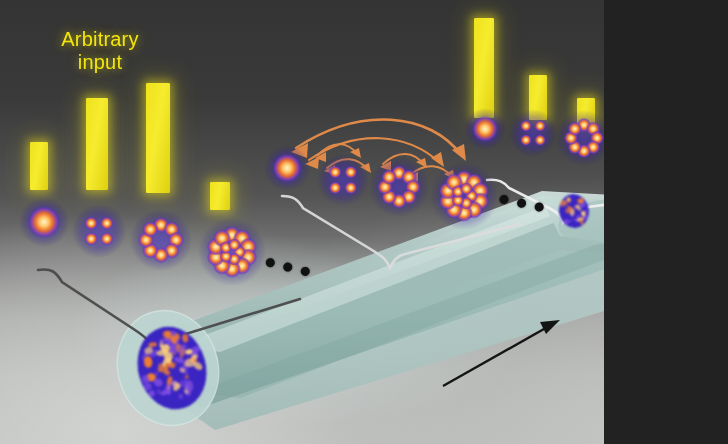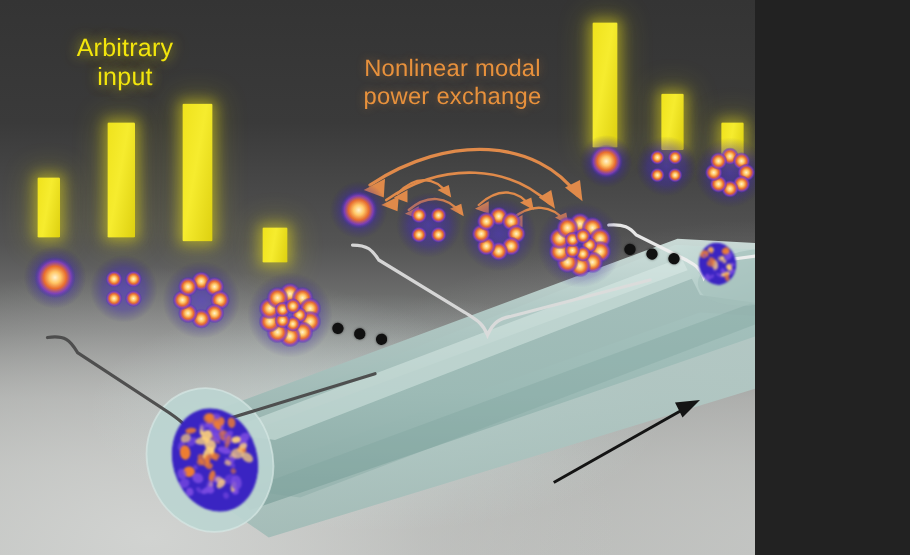--- a/index.html
+++ b/index.html
@@ -112,22 +112,20 @@
       <polygon points="427,168 416,162 425,158" fill="#e08a4a" stroke="none"></polygon>
 
       <path d="M410,175 C425,162 442,164 452,177" stroke-width="1.9"></path>
       <polygon points="407,178 418,172 418,182" fill="#e08a4a" stroke="none"></polygon>
       <polygon points="455,180 444,174 453,170" fill="#e08a4a" stroke="none"></polygon>
     </g>
   </svg>
 
   <div class="lbl" id="lbl-input">Arbitrary
 input</div>
-  <div class="lbl" id="lbl-nl">Nonlinear modal
-power exchange</div>
 
   <div id="dyn">
       <div class="bar" style="left: 30px; top: 142px; width: 18px; height: 48px; font-size: 0px; color: transparent;"></div>
       <div class="bar" style="left: 86px; top: 98px; width: 22px; height: 92px; font-size: 0px; color: transparent;"></div>
       <div class="bar" style="left: 146px; top: 83px; width: 24px; height: 110px; font-size: 0px; color: transparent;"></div>
       <div class="bar" style="left: 210px; top: 182px; width: 20px; height: 28px; font-size: 0px; color: transparent;"></div>
       <div class="bar" style="left: 474px; top: 18px; width: 20px; height: 100px; font-size: 0px; color: transparent;"></div>
       <div class="bar" style="left: 529px; top: 75px; width: 18px; height: 45px; font-size: 0px; color: transparent;"></div>
       <div class="bar" style="left: 577px; top: 98px; width: 18px; height: 28px; font-size: 0px; color: transparent;"></div>
       <div class="bar" style="left: 627px; top: 108px; width: 20px; height: 20px; font-size: 0px; color: transparent;"></div>

